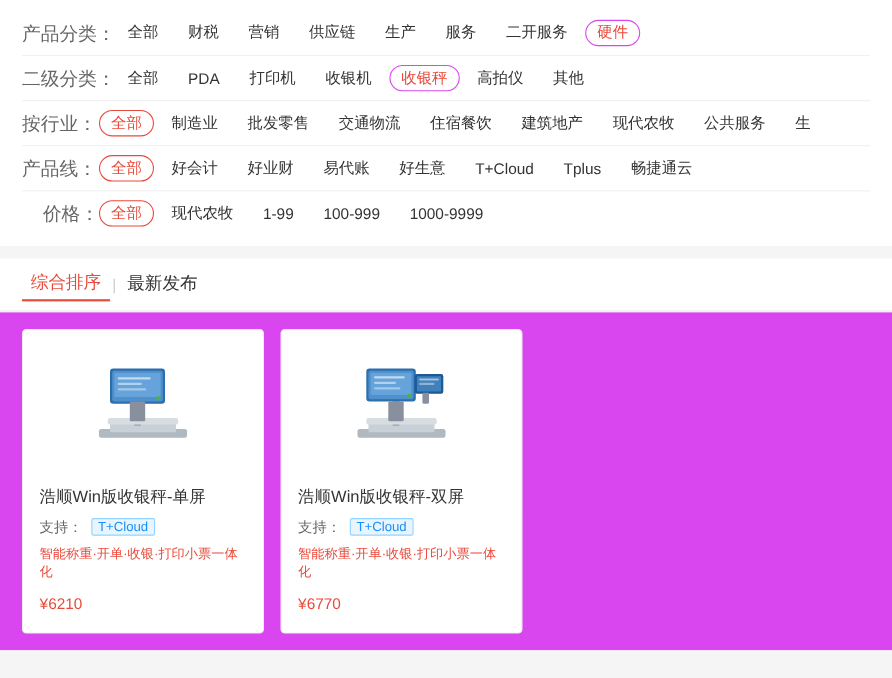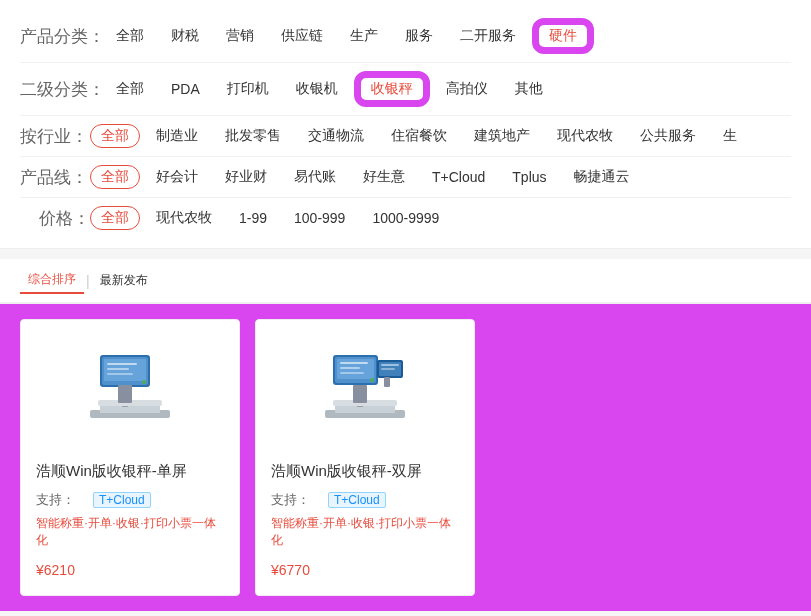--- a/index.html
+++ b/index.html
@@ -42,39 +42,39 @@
       padding: 2px 10px;
       cursor: pointer;
       color: #333;
       font-size: 14px;
       border-radius: 12px;
       border: 1px solid transparent;
       white-space: nowrap;
     }
     .filter-item.active-red {
       color: #e84b3c;
-      border: 7px solid #d946ef;
+      border: 1px solid #d946ef;
       border-radius: 12px;
     }
     .filter-item.active-outline {
       color: #e84b3c;
       border: 1px solid #e84b3c;
       border-radius: 12px;
     }
     .sort-bar {
       background: #fff;
       margin: 10px 0 0 0;
       padding: 8px 20px;
       display: flex;
       align-items: center;
       gap: 0;
       border-bottom: 2px solid #f0f0f0;
     }
     .sort-item {
-      font-size: 12px;
+      font-size: 16px;
       color: #333;
       cursor: pointer;
       padding: 4px 8px;
     }
     .sort-item.active {
       color: #e84b3c;
       border-bottom: 2px solid #e84b3c;
     }
     .sort-divider {
       color: #ccc;
@@ -107,22 +107,22 @@
       height: 90px;
     }
     .product-name {
       font-size: 15px;
       color: #333;
       font-weight: 500;
       margin-bottom: 10px;
     }
     .product-support {
       display: flex;
-      align-items: center;
-      gap: 18px;
+      align-items: flex-start;
+      gap: 8px;
       margin-bottom: 6px;
       font-size: 13px;
       color: #666;
     }
     .support-badge {
       background: #e8f4fe;
       color: #1890ff;
       border: 1px solid #91d5ff;
       border-radius: 2px;
       padding: 0 5px;

